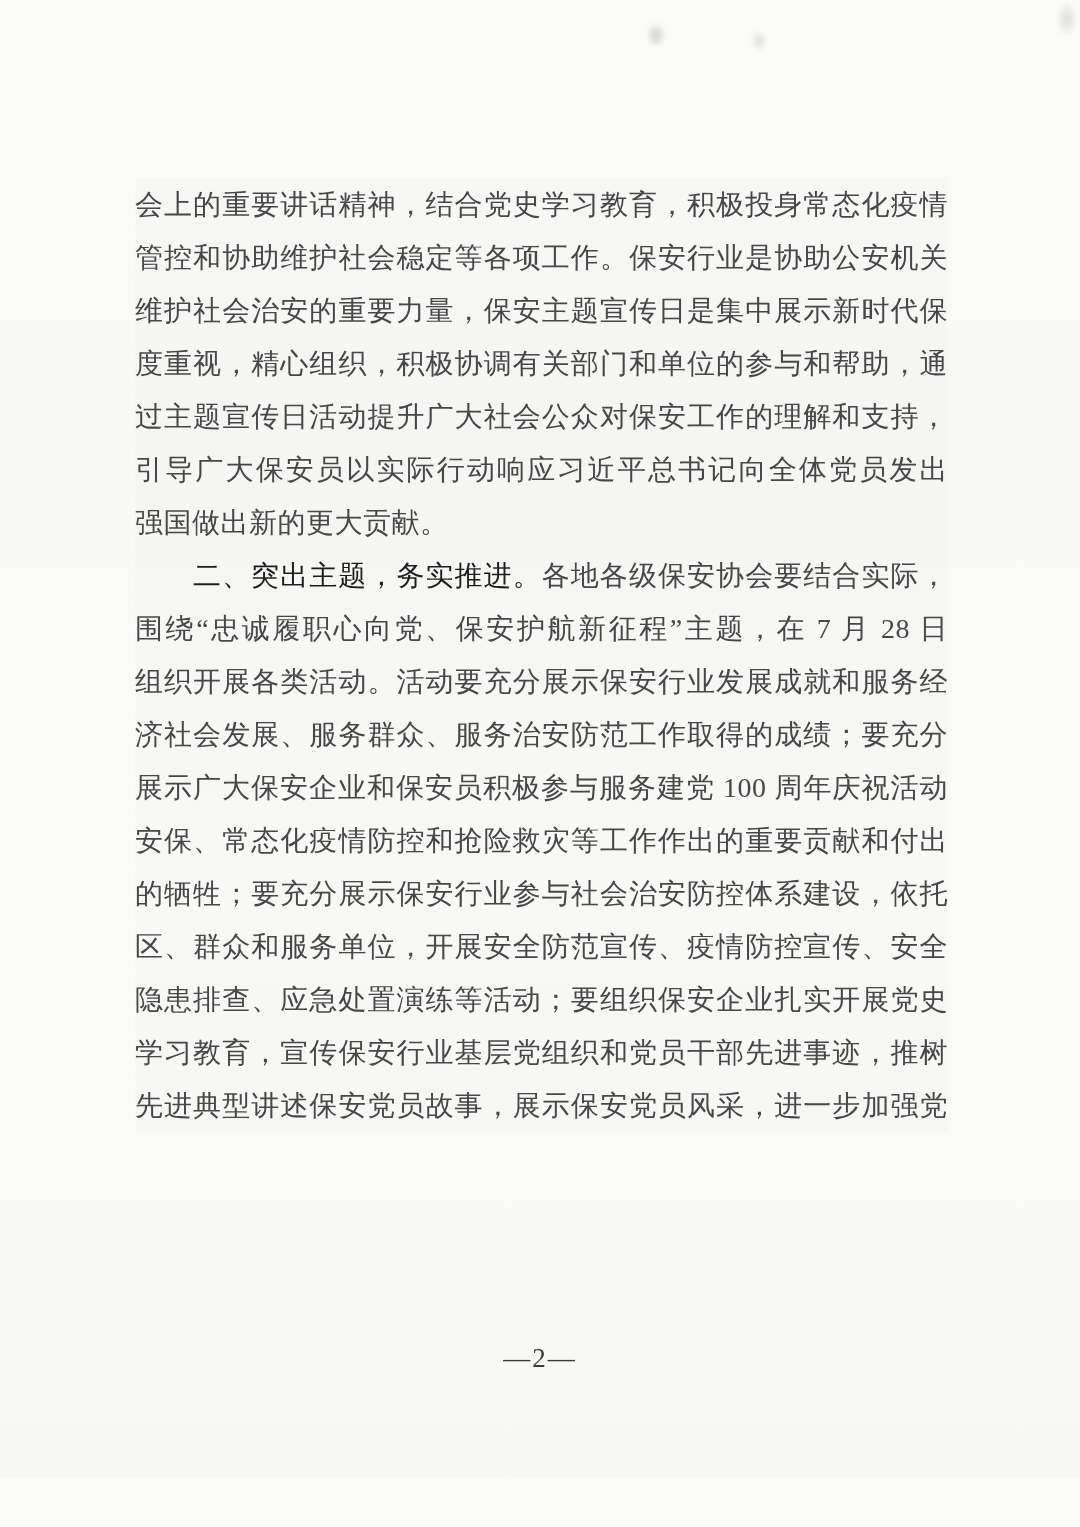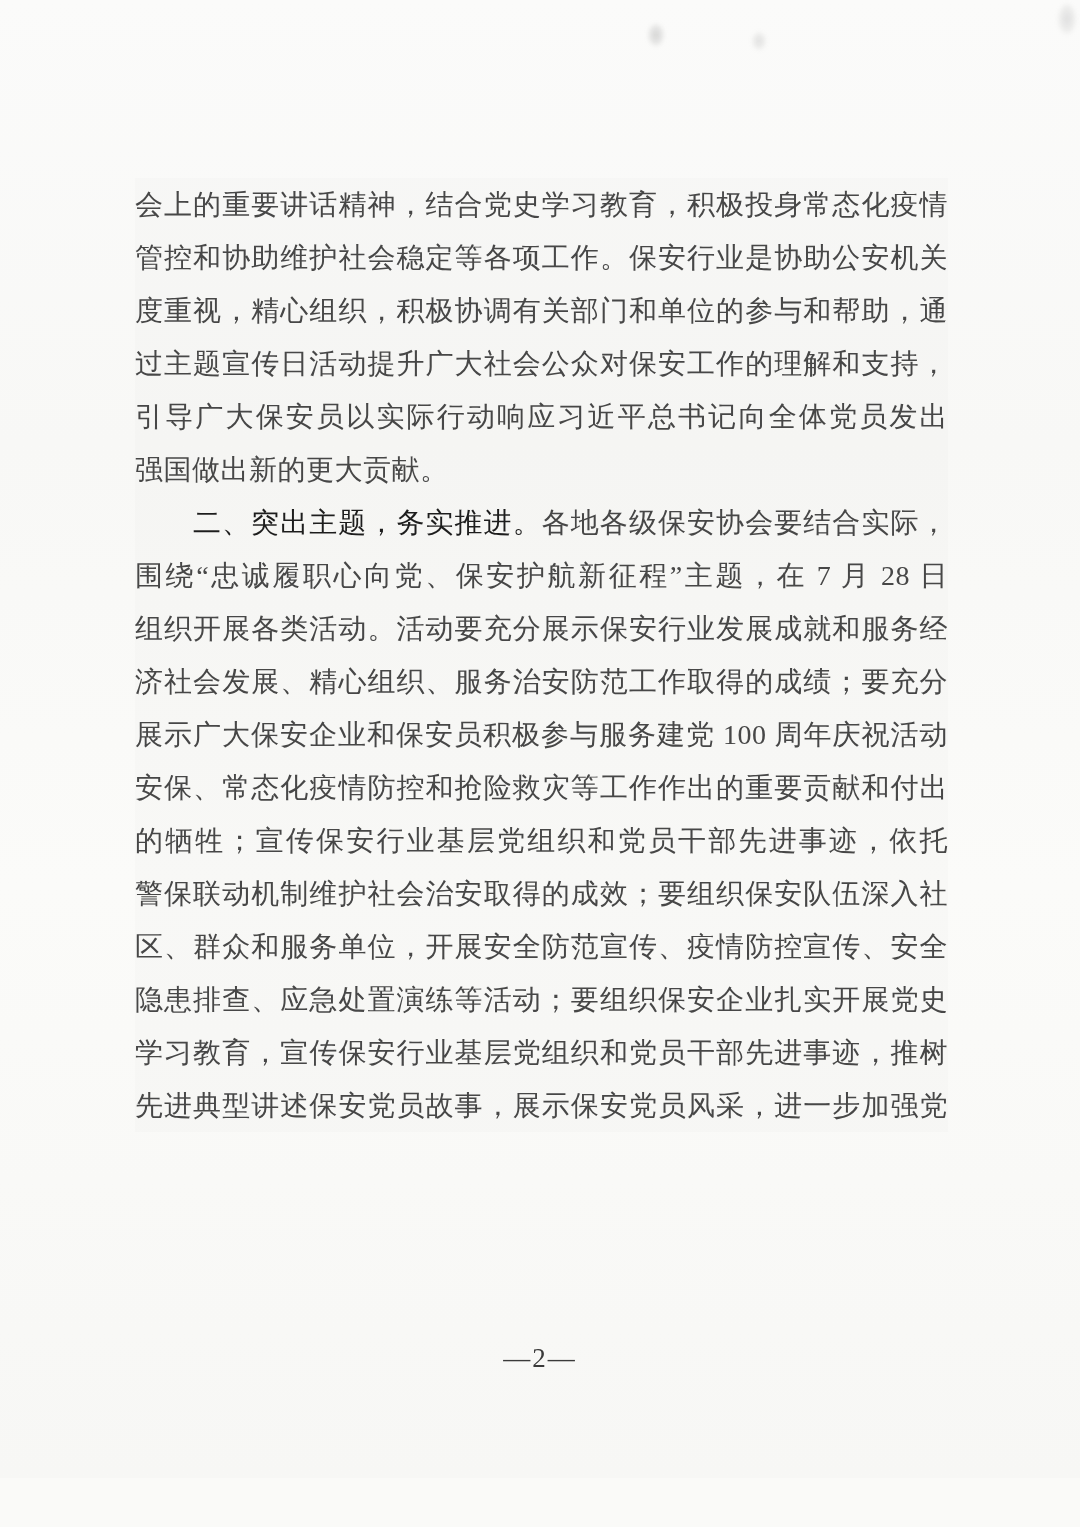--- a/index.html
+++ b/index.html
@@ -80,34 +80,34 @@
 <body>
 
 <div class="page">
   <div class="artifact a1"></div>
   <div class="artifact a2"></div>
   <div class="artifact a3"></div>
 
   <div class="text-block">
     <div class="line">会上的重要讲话精神，结合党史学习教育，积极投身常态化疫情</div>
     <div class="line">管控和协助维护社会稳定等各项工作。保安行业是协助公安机关</div>
+    <div class="line">维护社会治安的重要力量，保安主题宣传日是集中展示新时代保</div>
     <div class="line">度重视，精心组织，积极协调有关部门和单位的参与和帮助，通</div>
     <div class="line">过主题宣传日活动提升广大社会公众对保安工作的理解和支持，</div>
     <div class="line">引导广大保安员以实际行动响应习近平总书记向全体党员发出</div>
     <div class="line para-end">强国做出新的更大贡献。</div>
 
     <div class="line indent"><span class="heading-bold">二、突出主题，务实推进。</span><span>各地各级保安协会要结合实际，</span></div>
 
     <div class="line">围绕“忠诚履职心向党、保安护航新征程”主题，在 7 月 28 日</div>
     <div class="line">组织开展各类活动。活动要充分展示保安行业发展成就和服务经</div>
-    <div class="line">济社会发展、精心组织、服务治安防范工作取得的成绩；要充分</div>
+    <div class="line">济社会发展、服务群众、服务治安防范工作取得的成绩；要充分</div>
     <div class="line">展示广大保安企业和保安员积极参与服务建党 100 周年庆祝活动</div>
     <div class="line">安保、常态化疫情防控和抢险救灾等工作作出的重要贡献和付出</div>
-    <div class="line">的牺牲；宣传保安行业基层党组织和党员干部先进事迹，依托</div>
-    <div class="line">警保联动机制维护社会治安取得的成效；要组织保安队伍深入社</div>
+    <div class="line">的牺牲；要充分展示保安行业参与社会治安防控体系建设，依托</div>
     <div class="line">区、群众和服务单位，开展安全防范宣传、疫情防控宣传、安全</div>
     <div class="line">隐患排查、应急处置演练等活动；要组织保安企业扎实开展党史</div>
     <div class="line">学习教育，宣传保安行业基层党组织和党员干部先进事迹，推树</div>
     <div class="line">先进典型讲述保安党员故事，展示保安党员风采，进一步加强党</div>
   </div>
 
   <div class="footer">—2—</div>
 </div>
 
 </body></html>

